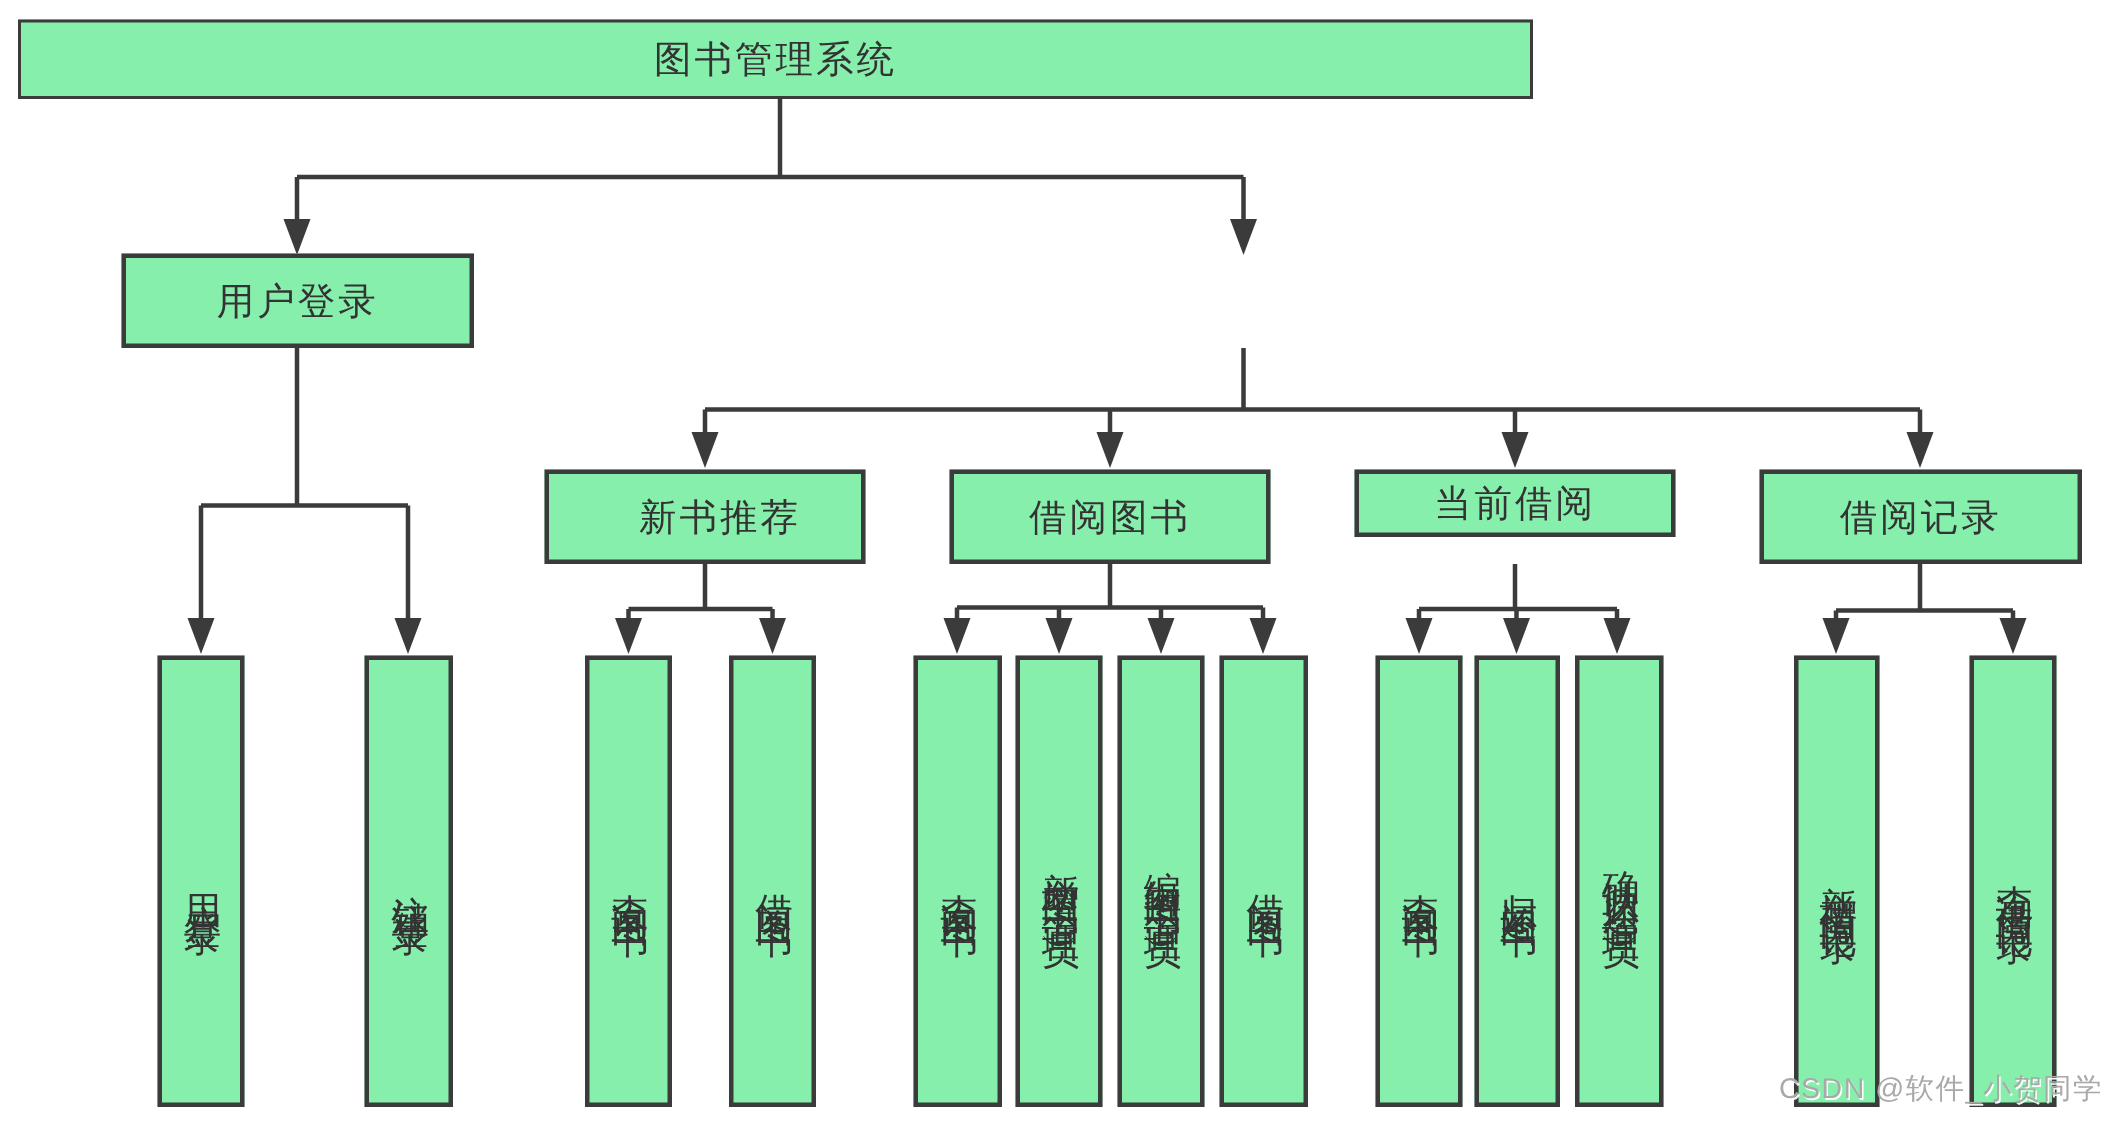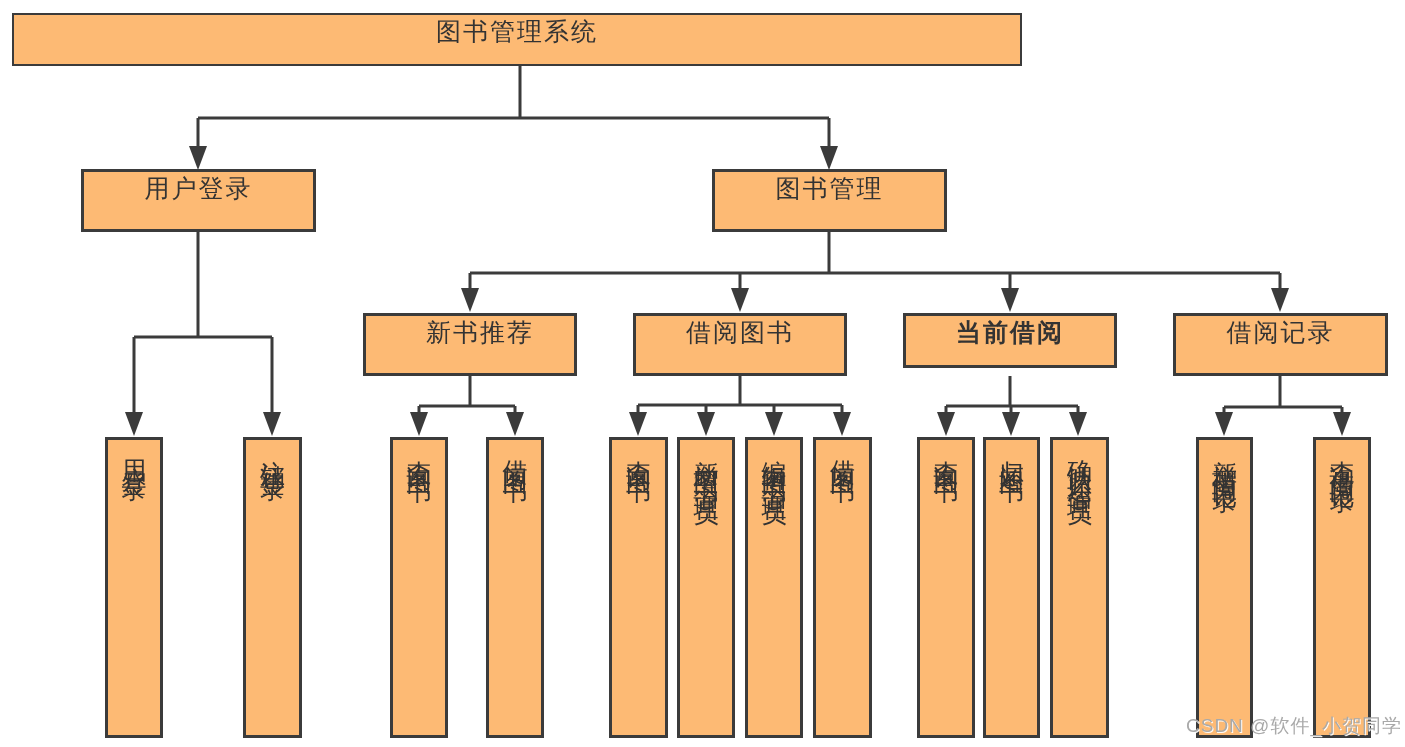--- a/index.html
+++ b/index.html
@@ -19,24 +19,25 @@
     position: absolute;
     left: 0;
     top: 0;
     width: 1405px;
     height: 747px;
     z-index: 1;
   }
   .box {
     position: absolute;
     box-sizing: border-box;
-    background: #fdba74;
+    background: #86efac;
     border: 3px solid #3b3b3b;
     color: #333333;
     display: flex;
+    align-items: center;
     justify-content: center;
     z-index: 2;
   }
   .box.root {
     border-width: 2px;
   }
   .box.h {
     font-size: 25px;
     letter-spacing: 2px;
     white-space: nowrap;
@@ -118,31 +119,28 @@
     </g>
   </svg>
 
   <div class="box h root" style="left:12px; top:13px; width:1010px; height:53px;">
     <span>图书管理系统</span>
   </div>
 
   <div class="box h" style="left:81px; top:169px; width:235px; height:63px;">
     <span>用户登录</span>
   </div>
-  <div class="box h" style="left:712px; top:169px; width:235px; height:63px;">
-    <span>图书管理</span>
-  </div>
 
   <div class="box h" style="left:363px; top:313px; width:214px; height:63px;padding-left:20px;">
     <span>新书推荐</span>
   </div>
   <div class="box h" style="left:633px; top:313px; width:214px; height:63px;">
     <span>借阅图书</span>
   </div>
-  <div class="box h" style="left:903px; top:313px; width:214px; height:55px;font-weight:bold;">
+  <div class="box h" style="left:903px; top:313px; width:214px; height:45px;">
     <span>当前借阅</span>
   </div>
   <div class="box h" style="left:1173px; top:313px; width:215px; height:63px;">
     <span>借阅记录</span>
   </div>
 
   <div class="box v" style="left:105px; top:437px; width:58px; height:301px;">
     <span class="vtext">用户登录</span>
   </div>
   <div class="box v" style="left:243px; top:437px; width:59px; height:301px;">

